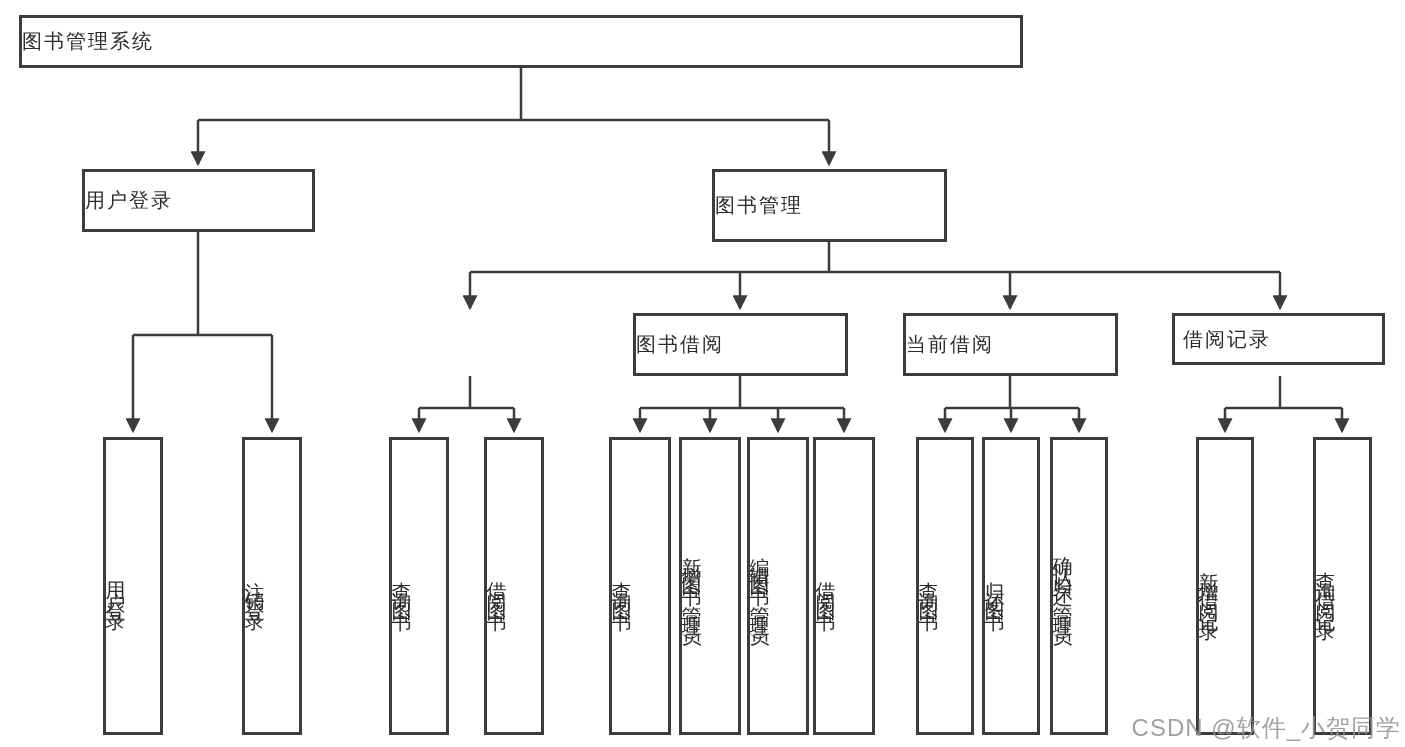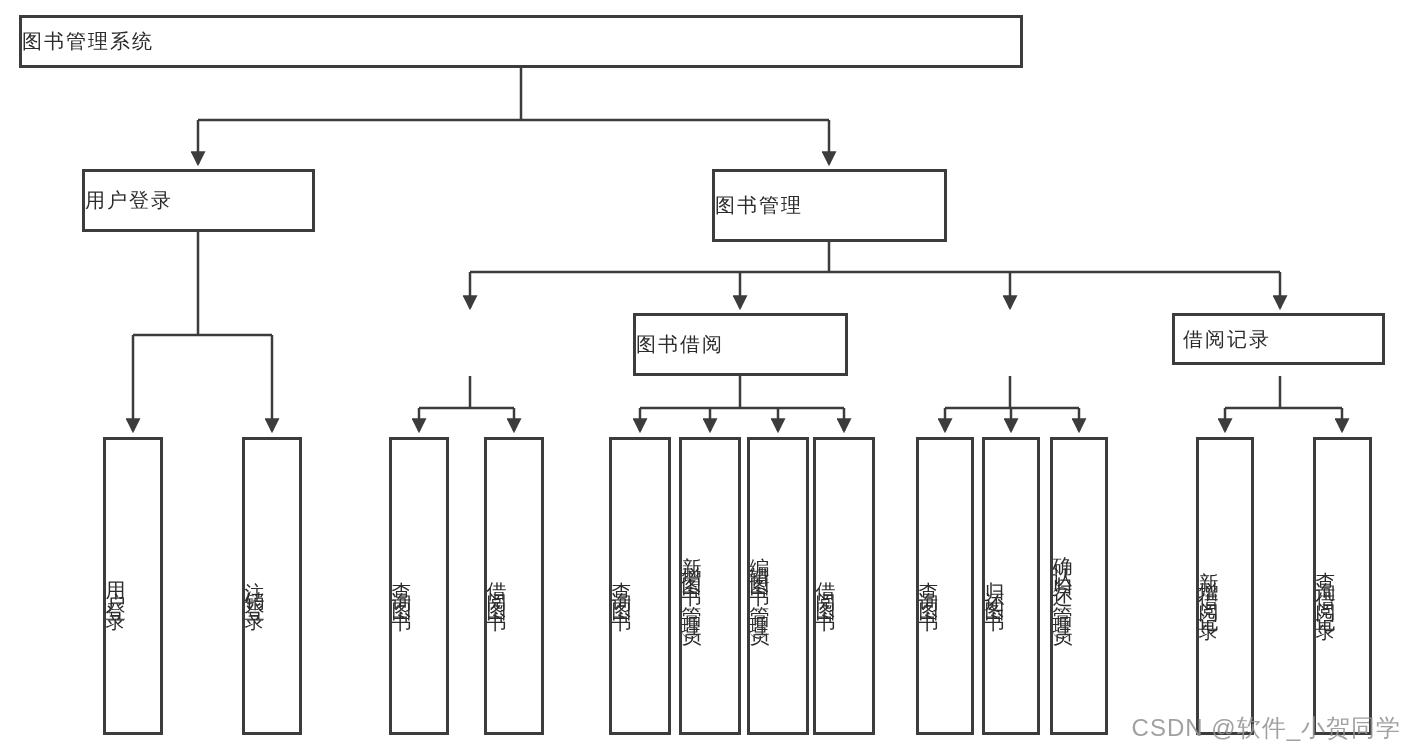--- a/index.html
+++ b/index.html
@@ -105,20 +105,23 @@
   <div class="node h-node" style="left:82px; top:169px; width:233px; height:63px;">
     <span class="label">用户登录</span>
   </div>
   <div class="node h-node" style="left:712px; top:169px; width:235px; height:73px;">
     <span class="label">图书管理</span>
   </div>
 
   <div class="node h-node" style="left:633px; top:313px; width:215px; height:63px;">
     <span class="label">图书借阅</span>
   </div>
+  <div class="node h-node" style="left:903px; top:313px; width:215px; height:63px;">
+    <span class="label">当前借阅</span>
+  </div>
   <div class="node h-node" style="left:1172px; top:313px; width:213px; height:52px;padding-left:8px;">
     <span class="label">借阅记录</span>
   </div>
 
   <div class="node v-node" style="left:103px; top:437px; width:60px; height:298px;">
     <span class="label">用户登录</span>
   </div>
   <div class="node v-node" style="left:242px; top:437px; width:60px; height:298px;">
     <span class="label">注销登录</span>
   </div>

